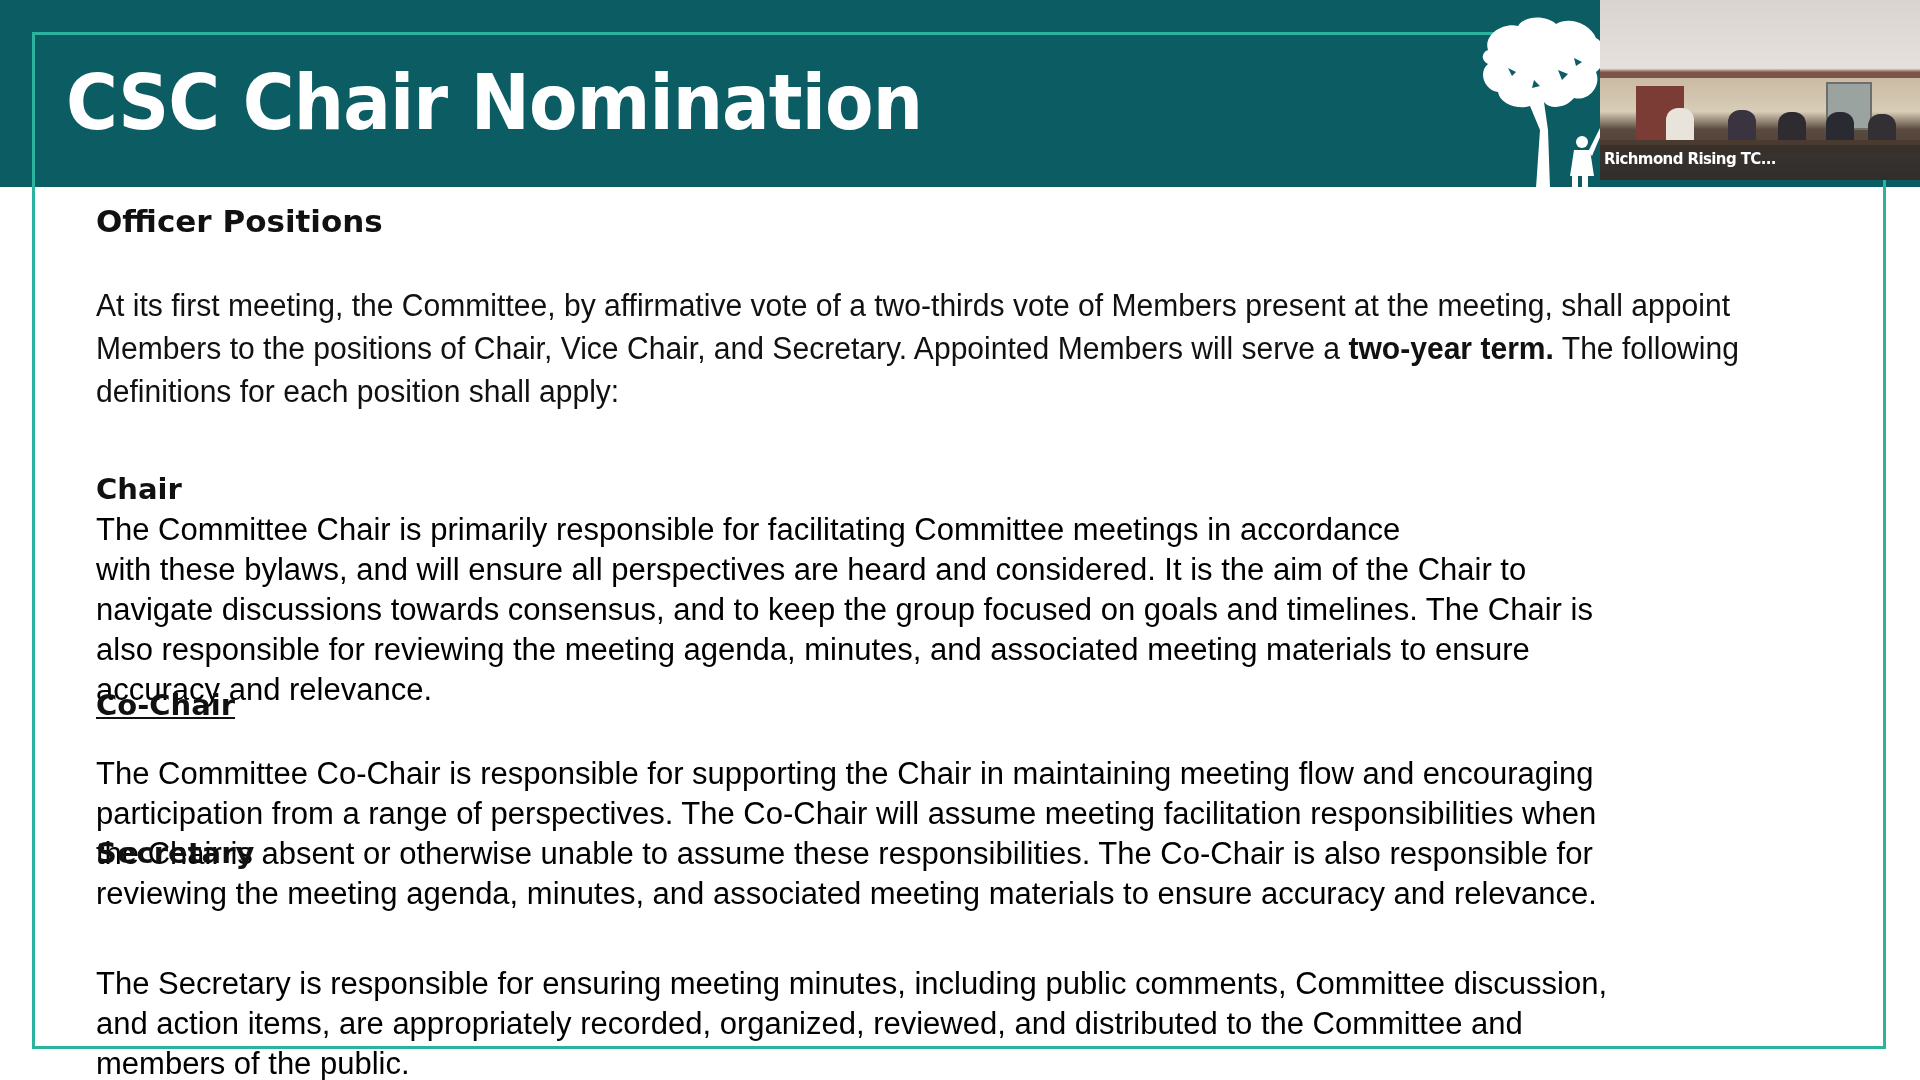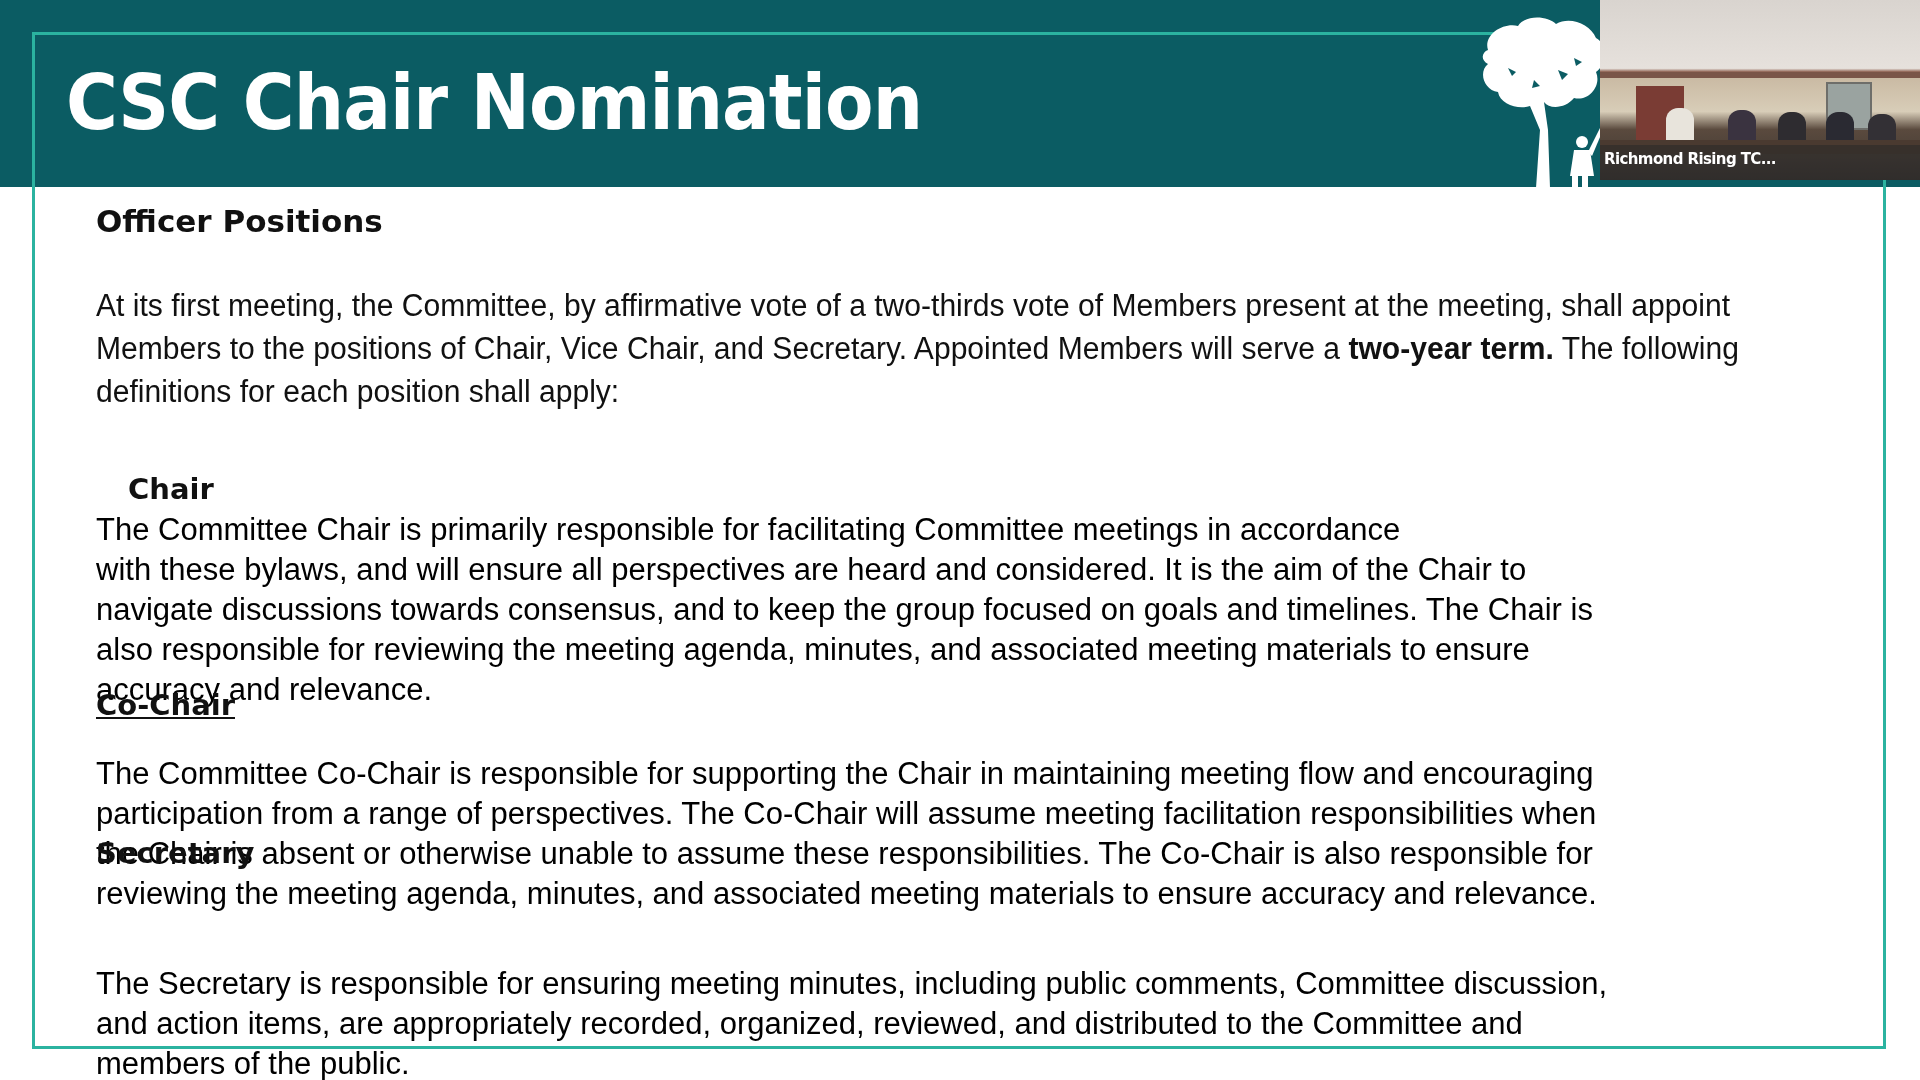--- a/index.html
+++ b/index.html
@@ -101,21 +101,21 @@
   <div class="caption-bar"></div>
   <div class="caption">Richmond Rising TC...</div>
 </div>
 
 <div class="section-heading" style="top:203px;">Officer Positions</div>
 
 <p class="intro" style="margin:0;">
   <span>At its first meeting, the Committee, by affirmative vote of a two-thirds vote of Members present at the meeting, shall appoint Members to the positions of Chair, Vice Chair, and Secretary. Appointed Members will serve a </span><b>two-year term.</b><span> The following definitions for each position shall apply:</span>
 </p>
 
-<div class="pos-title" style="top:472px;margin-left:32px;">Chair</div>
+<div class="pos-title" style="top:472px;">Chair</div>
 <div class="pos-body" style="top:510px;">The Committee Chair is primarily responsible for facilitating Committee meetings in accordance
 with these bylaws, and will ensure all perspectives are heard and considered. It is the aim of the Chair to
 navigate discussions towards consensus, and to keep the group focused on goals and timelines. The Chair is
 also responsible for reviewing the meeting agenda, minutes, and associated meeting materials to ensure
 accuracy and relevance.</div>
 
 <div class="pos-title" style="top:688px;text-decoration:underline;">Co-Chair</div>
 <div class="pos-body" style="top:754px;">The Committee Co-Chair is responsible for supporting the Chair in maintaining meeting flow and encouraging
 participation from a range of perspectives. The Co-Chair will assume meeting facilitation responsibilities when
 the Chair is absent or otherwise unable to assume these responsibilities. The Co-Chair is also responsible for

